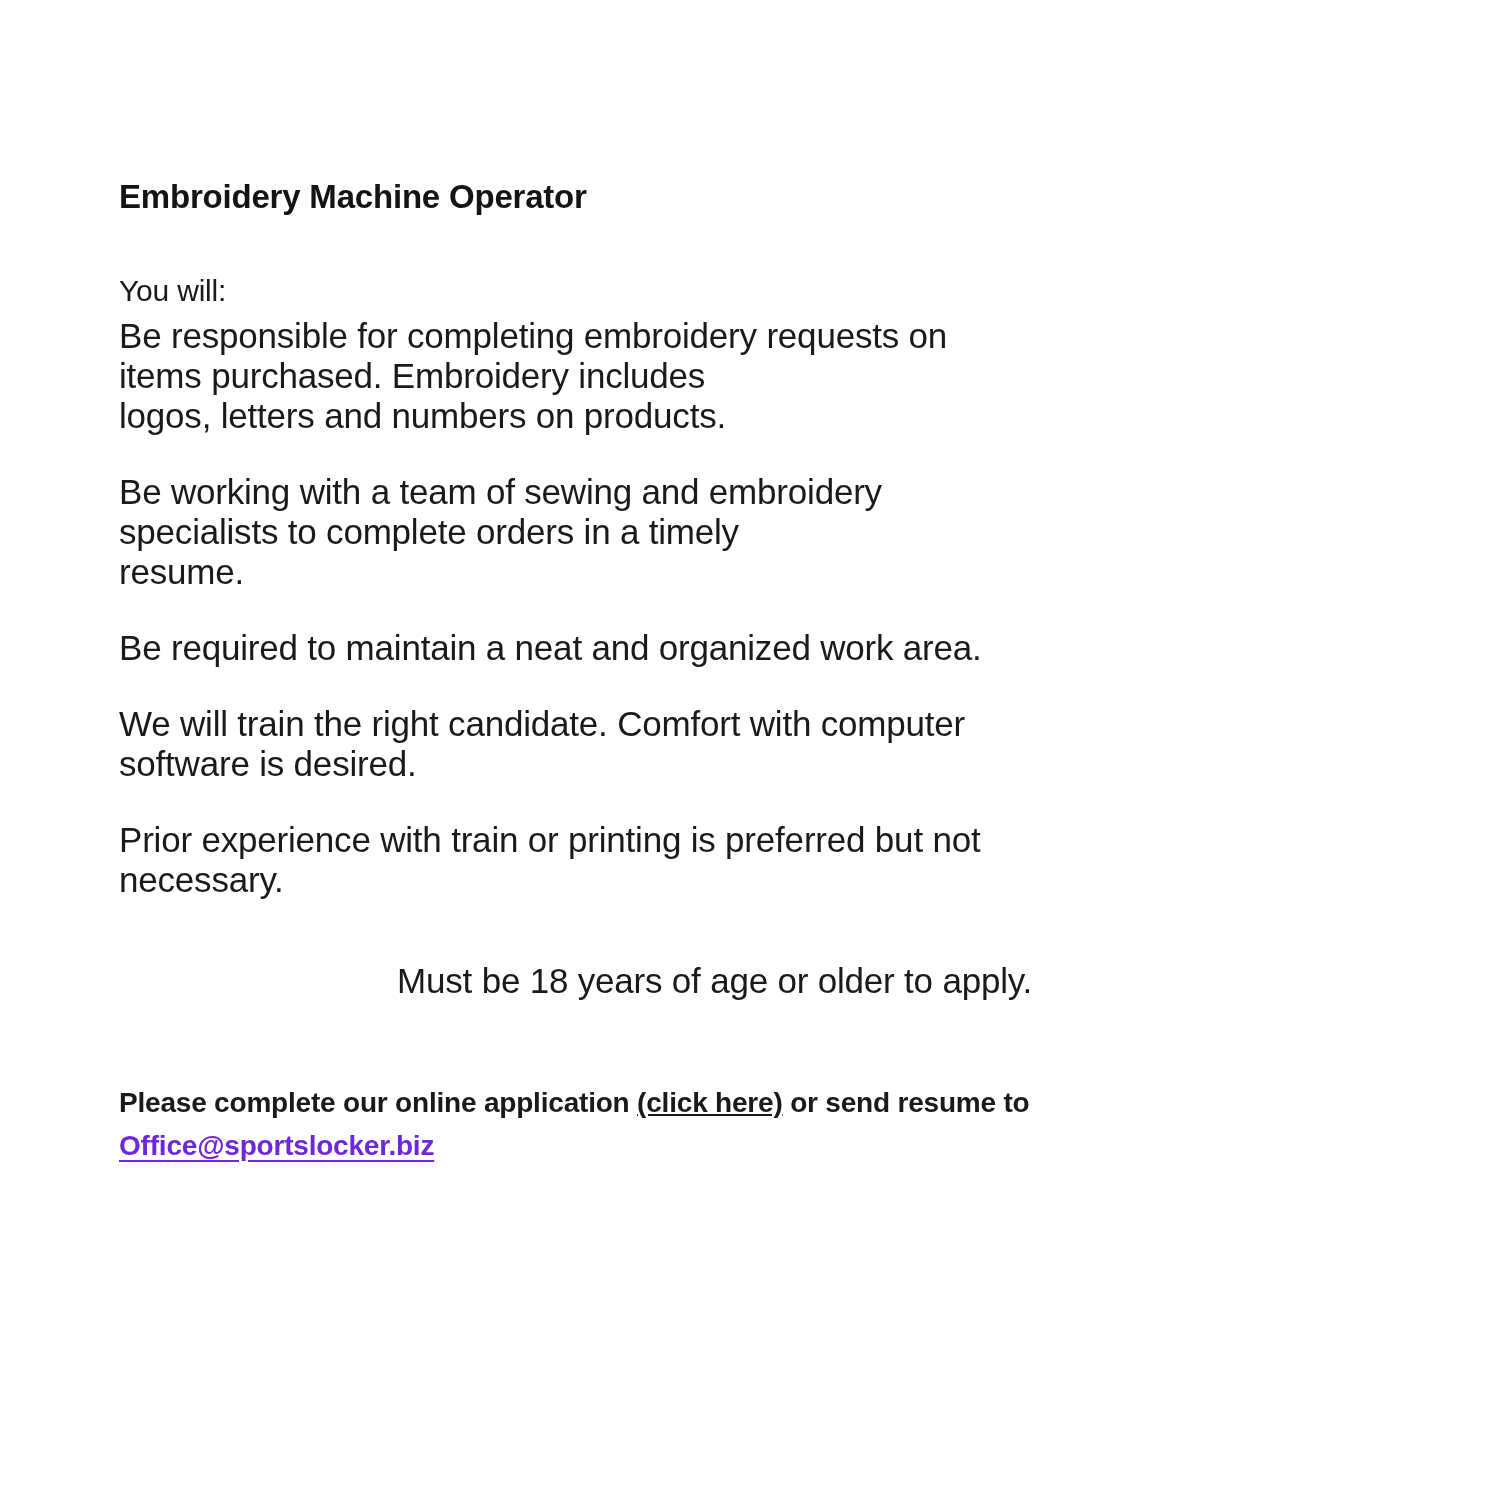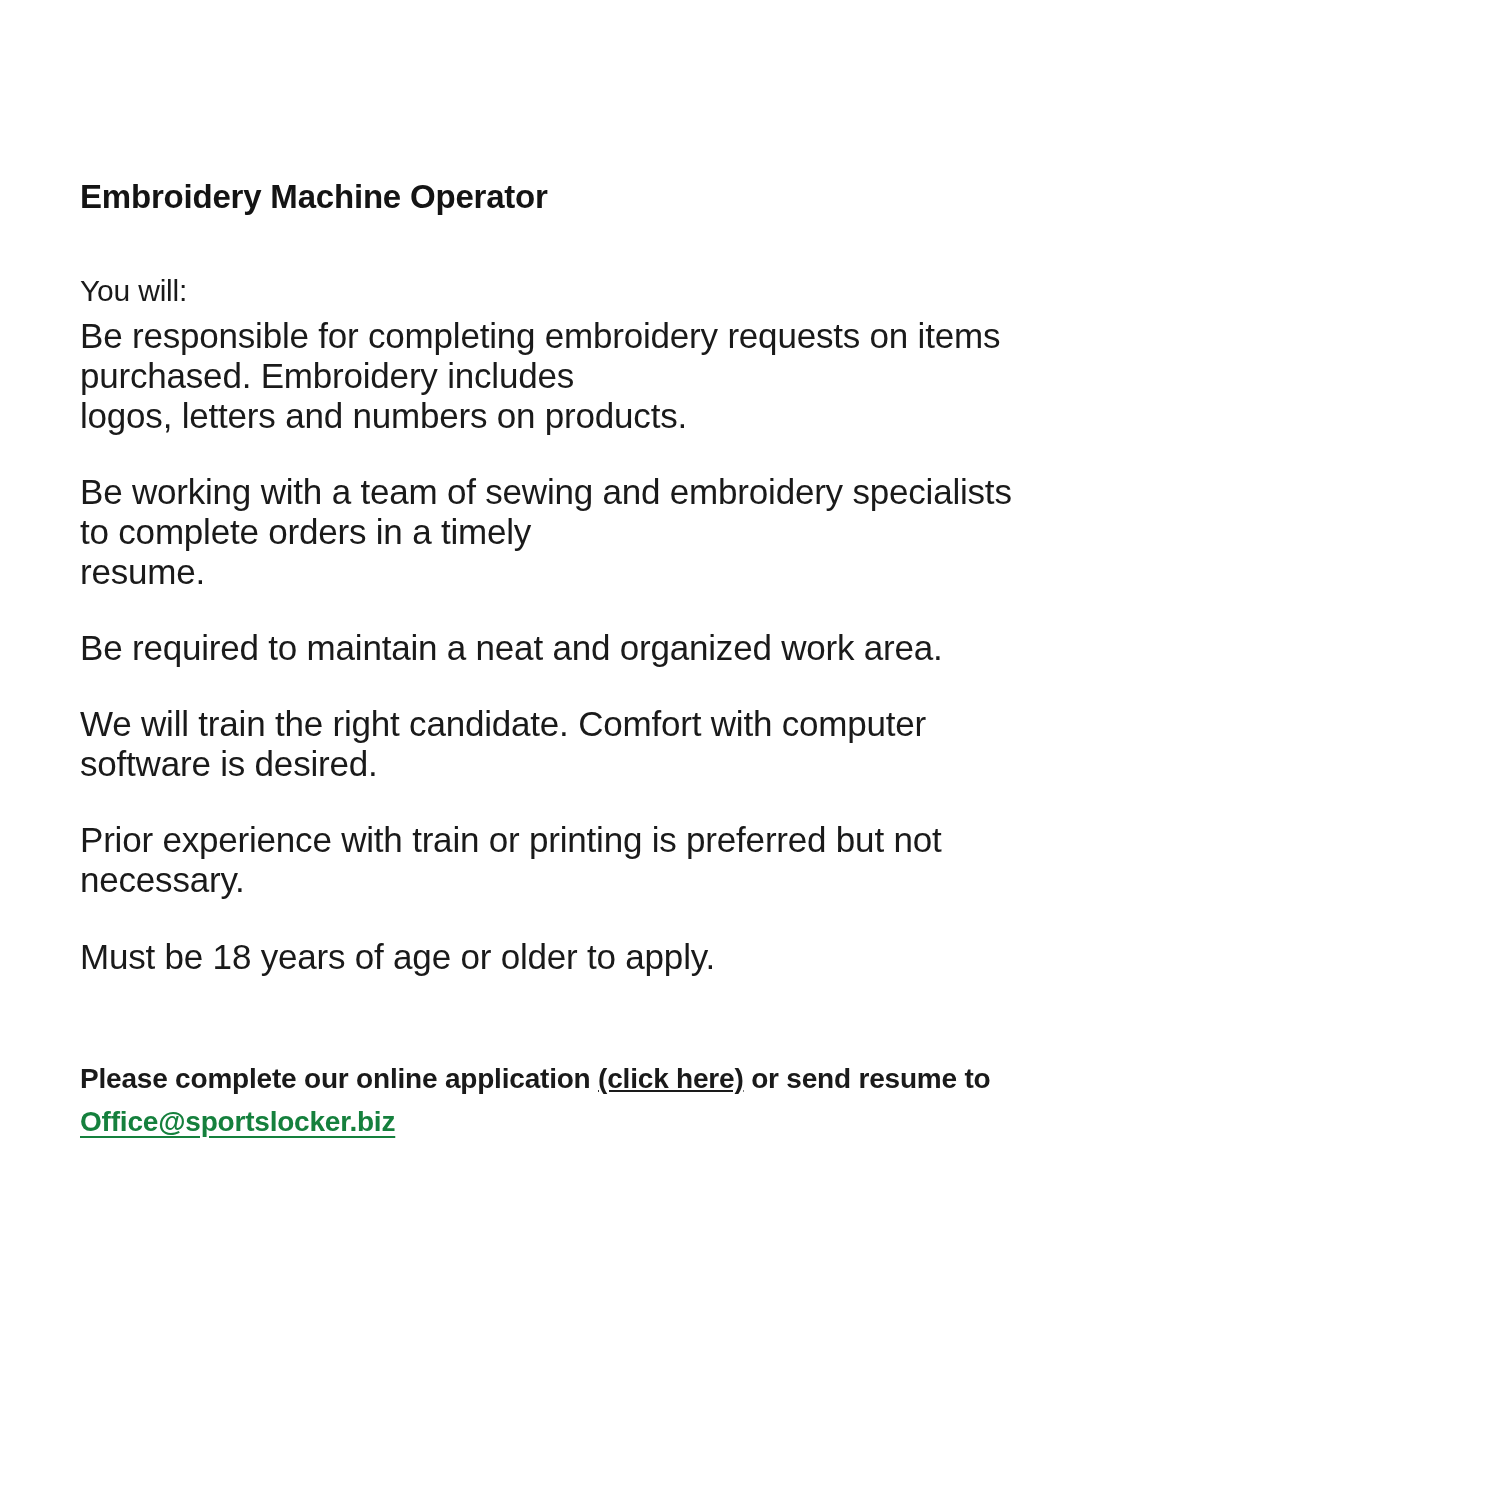--- a/index.html
+++ b/index.html
@@ -12,21 +12,21 @@
     height: 1500px;
     font-family: "Liberation Sans", sans-serif;
     color: #1a1a1a;
     letter-spacing: -0.2px;
     overflow: hidden;
   }
   .page {
     box-sizing: border-box;
     width: 1192px;
     height: 1500px;
-    padding: 176px 160px 0 80px;
+    padding: 176px 160px 0 119px;
     background: #ffffff;
   }
   .job-title {
     margin: 0;
     font-size: 33px;
     line-height: 42px;
     font-weight: bold;
     color: #141414;
   }
   .schedule {
@@ -42,21 +42,22 @@
   }
   .para {
     margin-top: 36px;
     font-size: 35px;
     line-height: 40px;
   }
   .para.tight {
     margin-top: 3px;
   }
   .para.before-apply {
-    margin-top: 37px;
+    margin-top: 61px;
+    text-align: right;
   }
   .apply {
     margin-top: 80px;
     font-size: 28px;
     line-height: 43px;
     font-weight: bold;
   }
   .apply p {
     margin: 0;
   }
@@ -103,16 +104,16 @@
   <div class="para">
     <div>Prior experience with train or printing is preferred but not necessary.</div>
   </div>
 
   <div class="para before-apply">
     <div>Must be 18 years of age or older to apply.</div>
   </div>
 
   <div class="apply">
     <p><span>Please complete our online application </span><span class="click-here">(click here)</span><span> or send resume to</span></p>
-    <a class="email-link" href="#" style="color: #15803d;">Office@sportslocker.biz</a>
+    <a class="email-link" href="#" style="color: #6d28d9;">Office@sportslocker.biz</a>
   </div>
 
 </div>
 
 </body></html>

